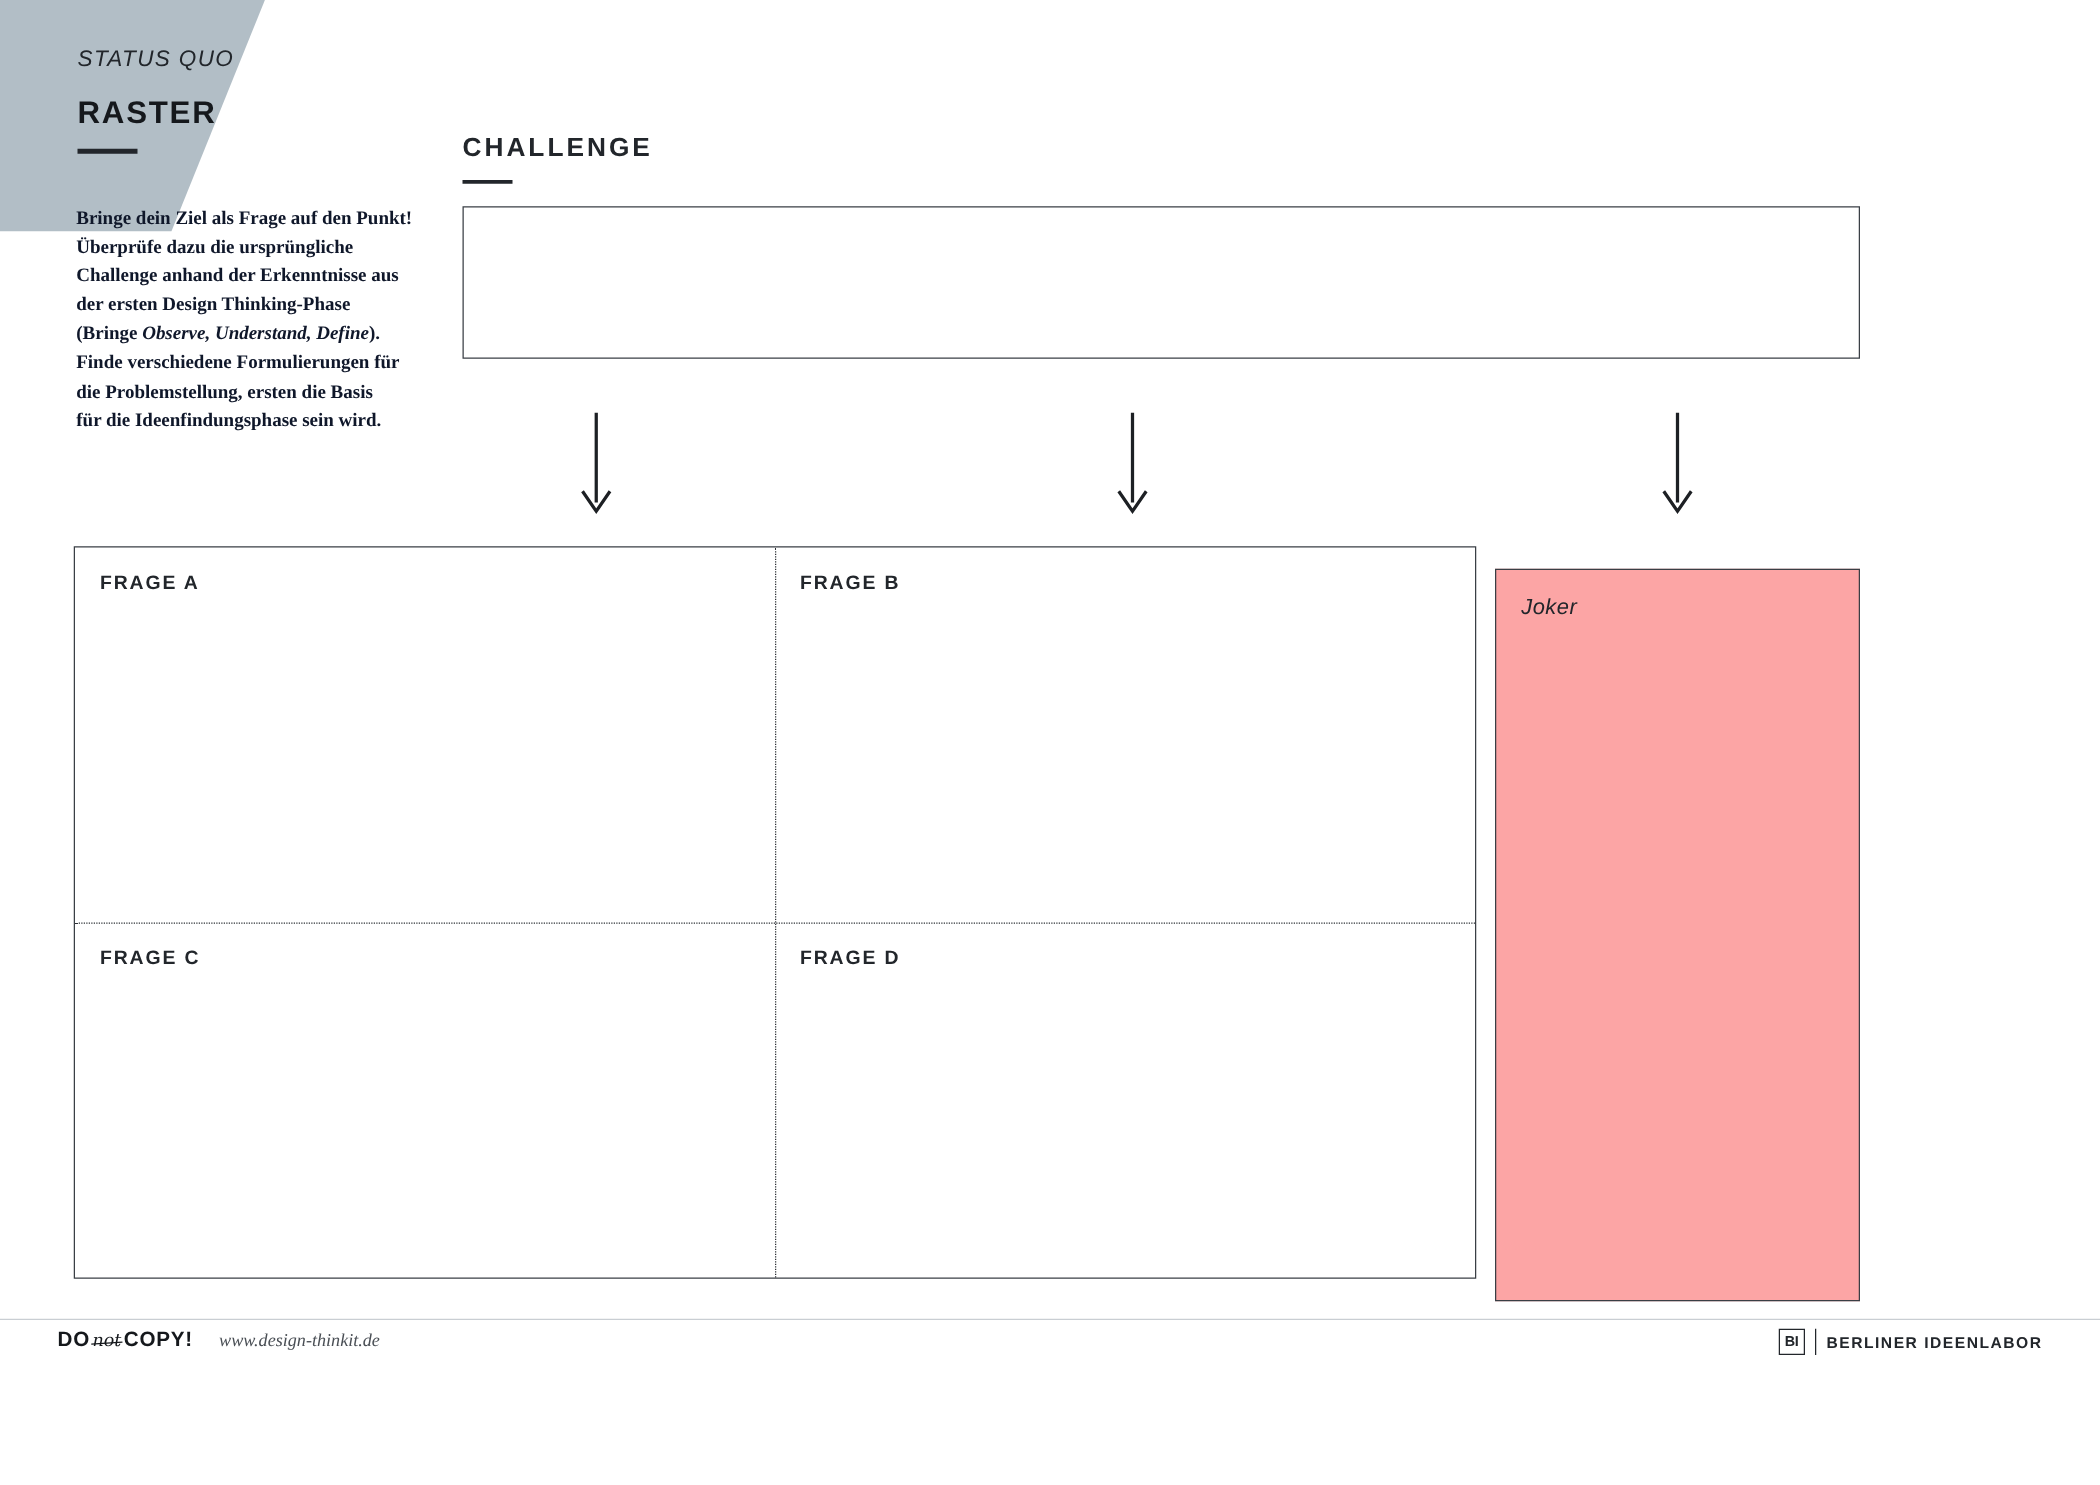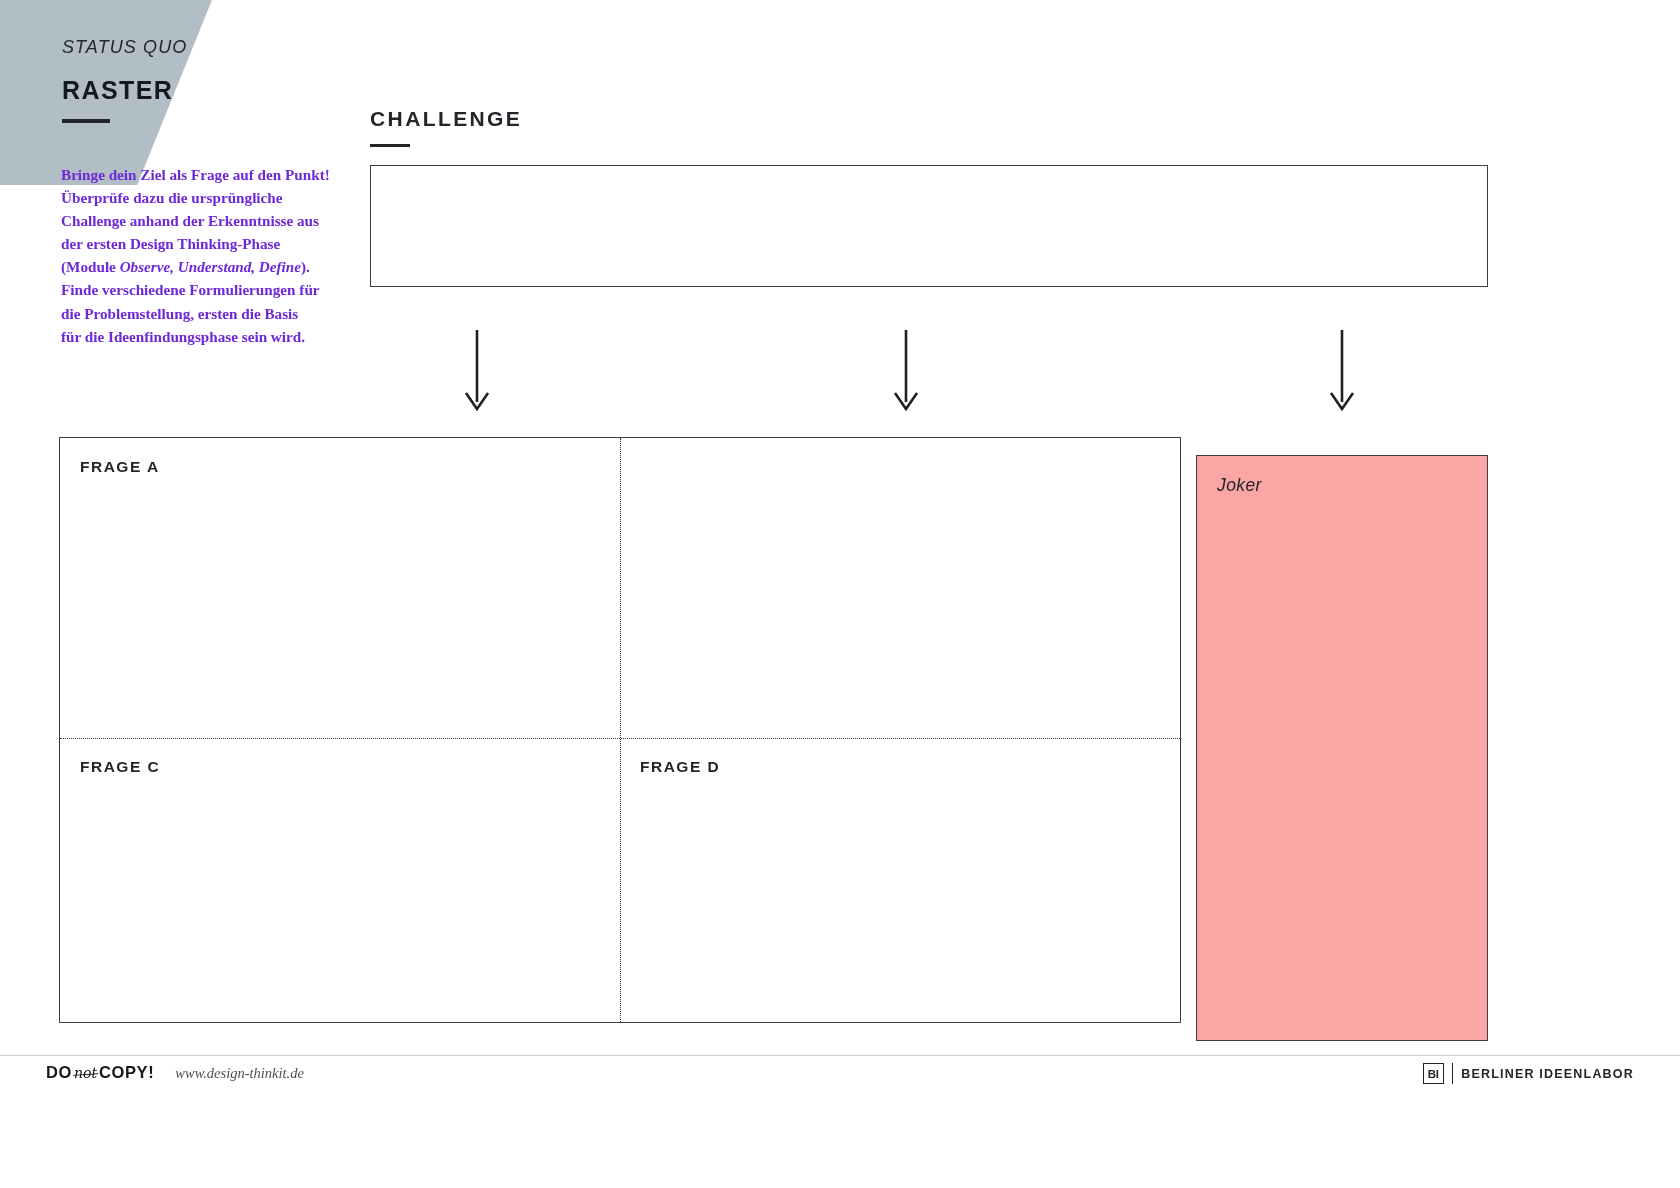--- a/index.html
+++ b/index.html
@@ -64,21 +64,21 @@
   
   .intro {
     position: absolute;
     left: 61px;
     top: 163px;
     width: 272px;
     font-family: "Liberation Serif", serif;
     font-size: 15.2px;
     font-weight: 700;
     line-height: 23.1px;
-    color: #6d28d9;
+    color: #0f172a;
     z-index: 2;
   }
   .intro em { font-style: italic; font-weight: 700; }
 
   
   .challenge-label-wrap {
     position: absolute;
     left: 370px;
     top: 107px;
     z-index: 2;
@@ -280,21 +280,21 @@
     <div class="title-status-quo">STATUS QUO</div>
     <div class="title-raster">RASTER</div>
     <div class="title-rule"></div>
   </div>
 
   <div class="intro">
     <span>Bringe dein Ziel als Frage auf den Punkt!</span><br>
     <span>Überprüfe dazu die ursprüngliche</span><br>
     <span>Challenge anhand der Erkenntnisse aus</span><br>
     <span>der ersten Design Thinking-Phase</span><br>
-    <span>(Module </span><em>Observe, Understand, Define</em><span>).</span><br>
+    <span>(Bringe </span><em>Observe, Understand, Define</em><span>).</span><br>
     <span>Finde verschiedene Formulierungen für</span><br>
     <span>die Problemstellung, ersten die Basis</span><br>
     <span>für die Ideenfindungsphase sein wird.</span>
   </div>
 
   <div class="challenge-label-wrap">
     <div class="challenge-label">CHALLENGE</div>
     <div class="challenge-rule"></div>
   </div>
 
@@ -318,20 +318,23 @@
       <polyline points="4,63 15,79 26,63" fill="none" stroke="#1d2024" stroke-width="2.6"></polyline>
     </svg>
   </div>
 
   <div class="grid-box">
     <div class="grid-divider-v"></div>
     <div class="grid-divider-h"></div>
 
     <div class="quad q-a">
       <div class="quad-label">FRAGE A</div>
+    </div>
+    <div class="quad q-b">
+      <div class="quad-label">FRAGE B</div>
     </div>
     <div class="quad q-c">
       <div class="quad-label">FRAGE C</div>
     </div>
     <div class="quad q-d">
       <div class="quad-label">FRAGE D</div>
     </div>
   </div>
 
   <div class="joker-box">

